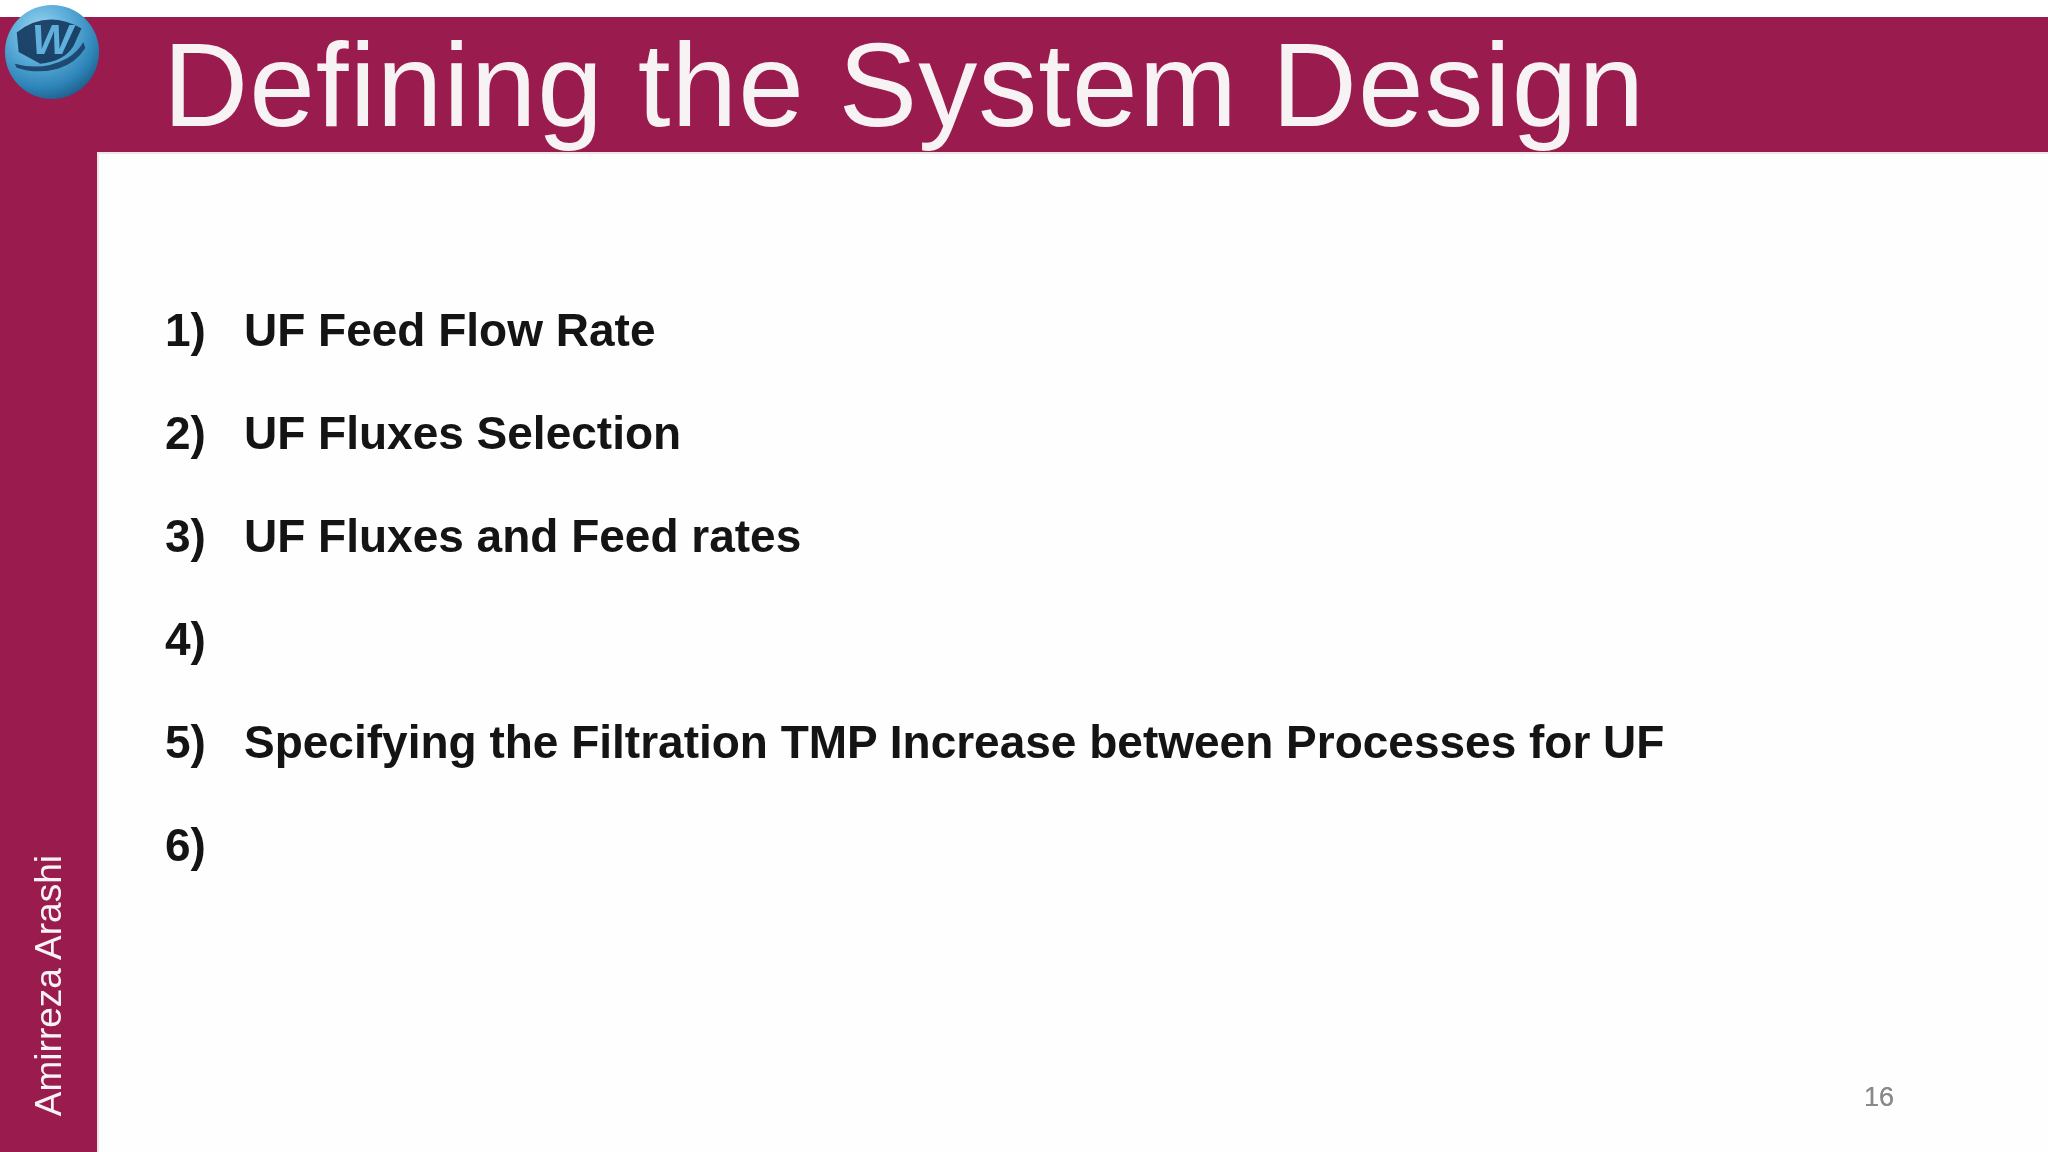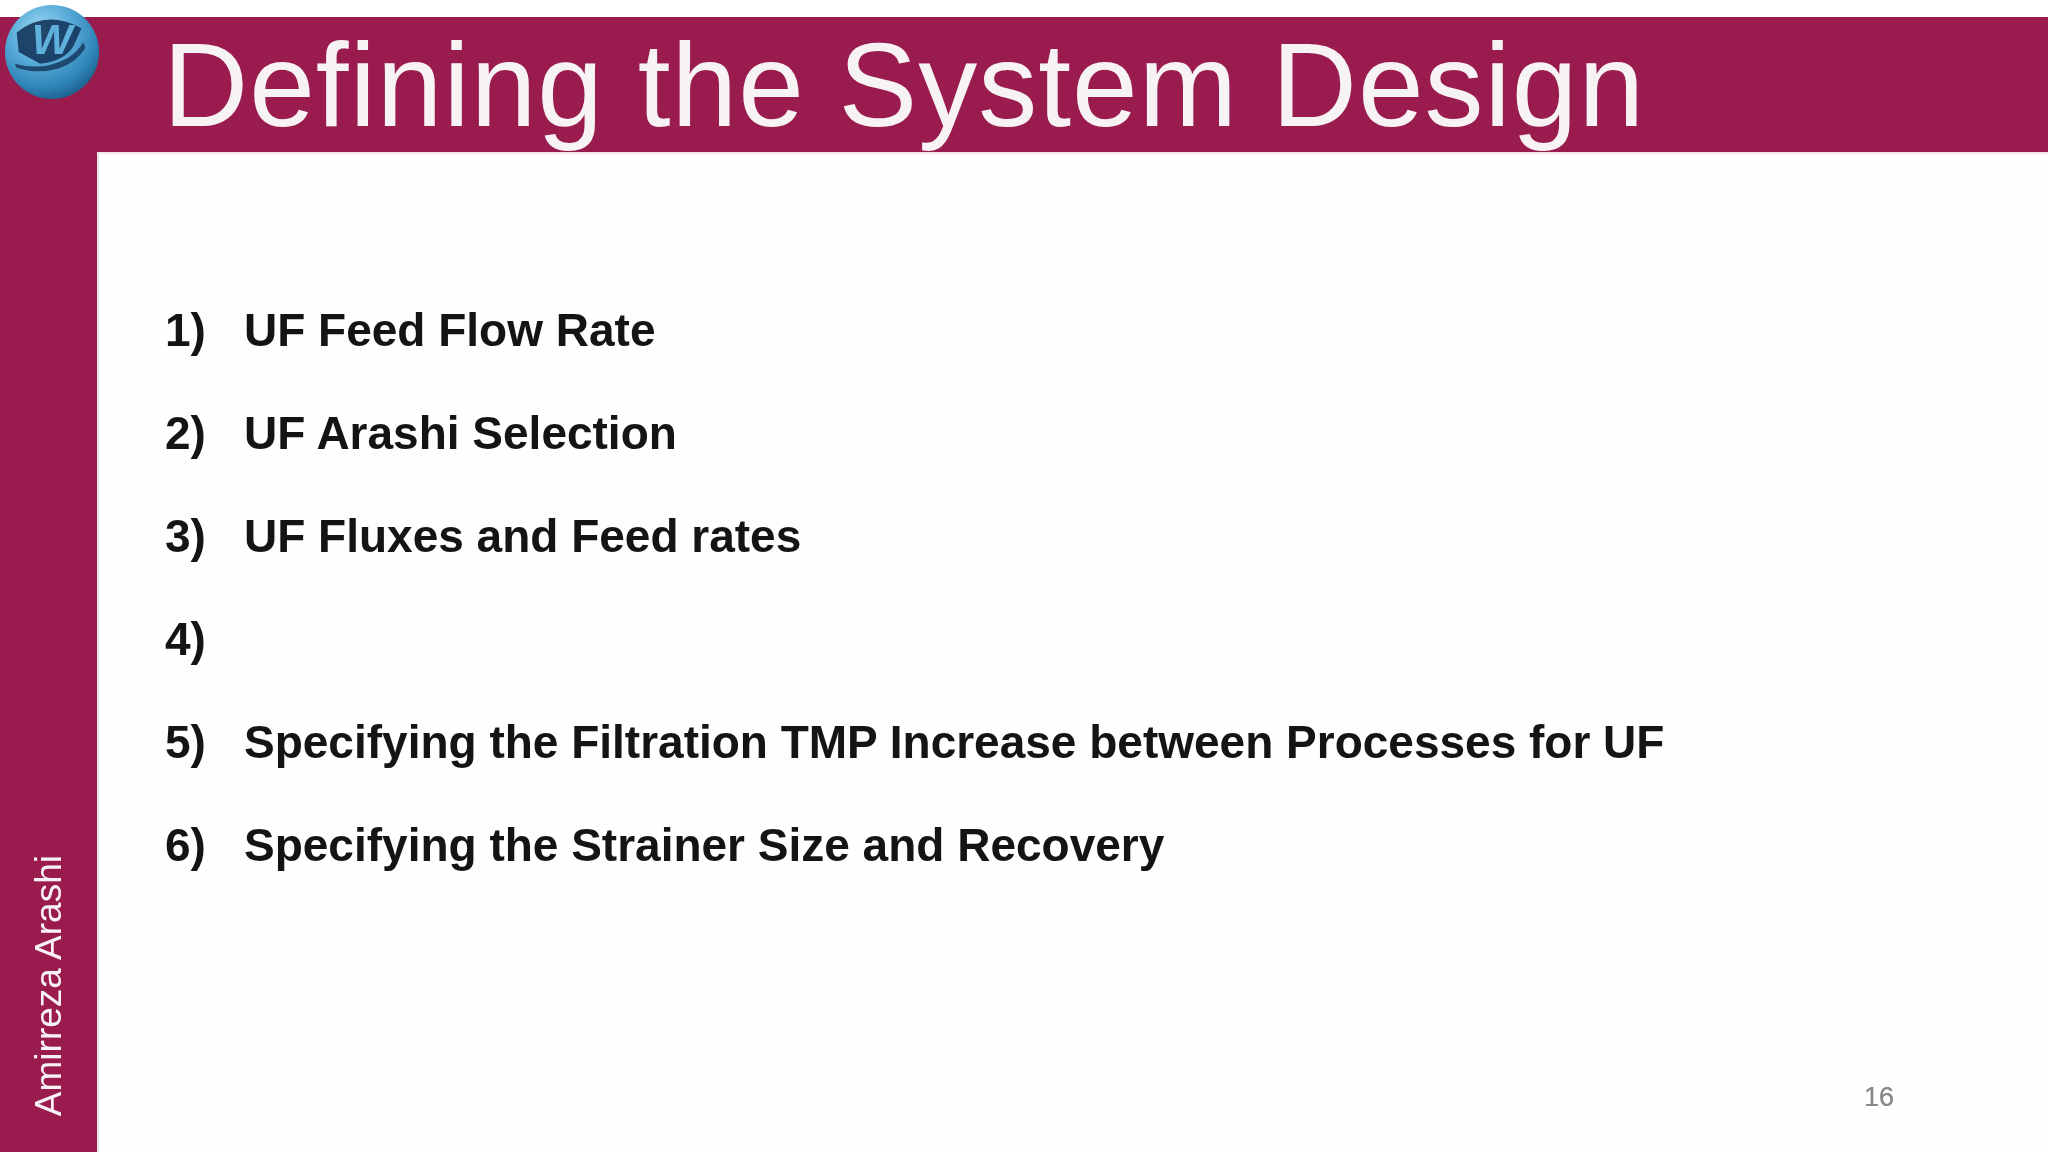--- a/index.html
+++ b/index.html
@@ -131,34 +131,33 @@
     <span class="page-number" style="position:fixed;">16</span>
   </div>
 
   <ul class="list">
     <li>
       <span class="num">1)</span>
       <span>UF Feed Flow Rate</span>
     </li>
     <li>
       <span class="num">2)</span>
-      <span>UF Arashi Selection</span>
+      <span>UF Fluxes Selection</span>
     </li>
     <li>
       <span class="num">3)</span>
       <span>UF Fluxes and Feed rates</span>
     </li>
     <li>
       <span class="num">4)</span>
     </li>
     <li>
       <span class="num">5)</span>
       <span>Specifying the Filtration TMP Increase between Processes for UF</span>
     </li>
     <li>
       <span class="num">6)</span>
-      <span>Specifying the Strainer Size and Recovery</span>
     </li>
   </ul>
 
   <span class="page-number">16</span>
 
 </div>
 
 </body></html>

